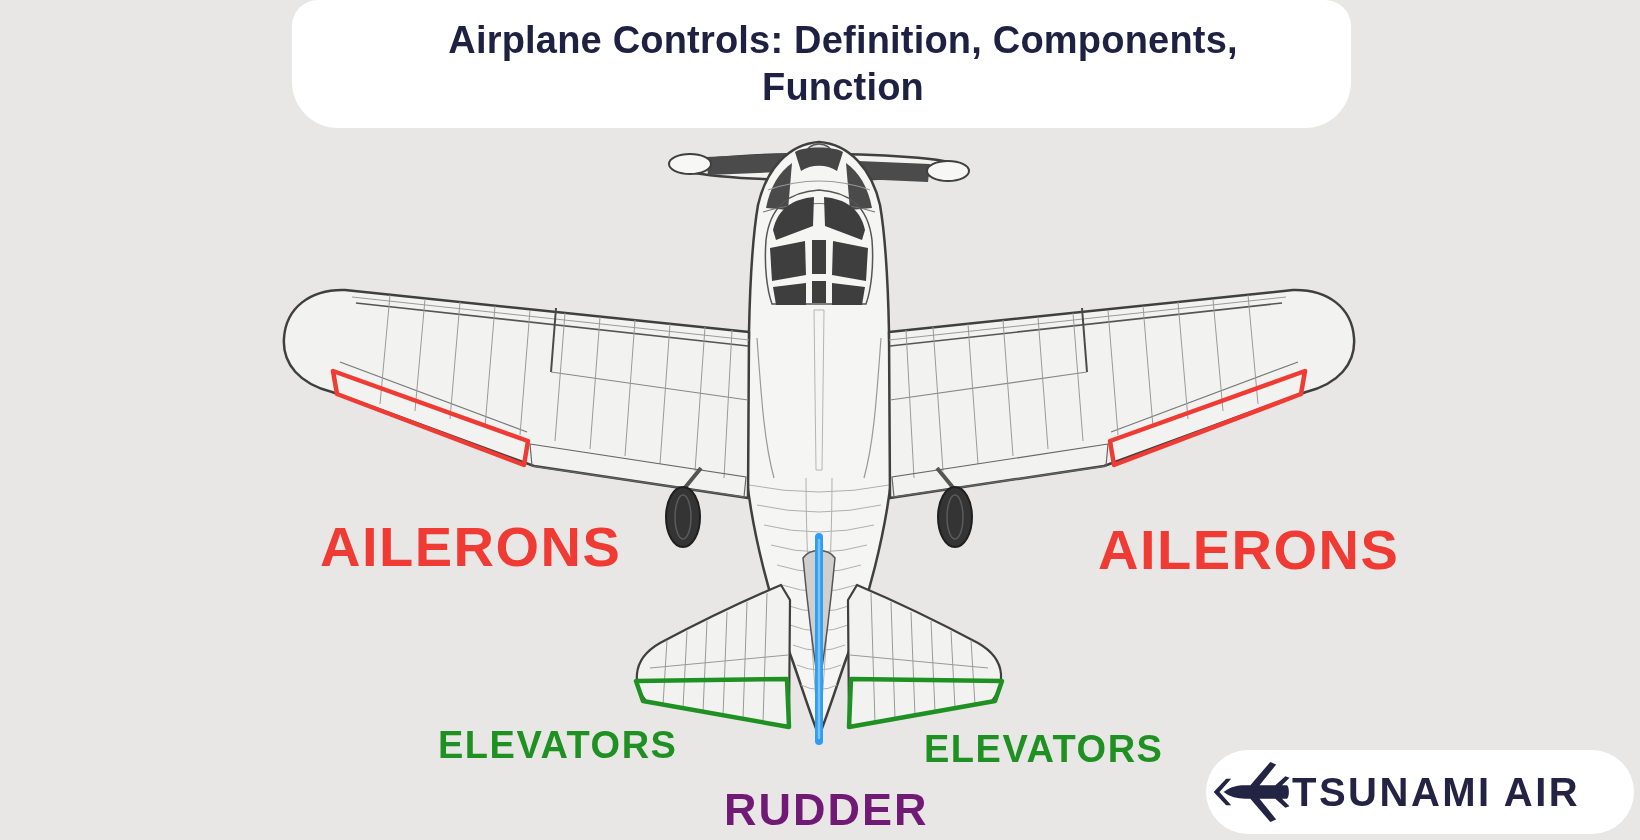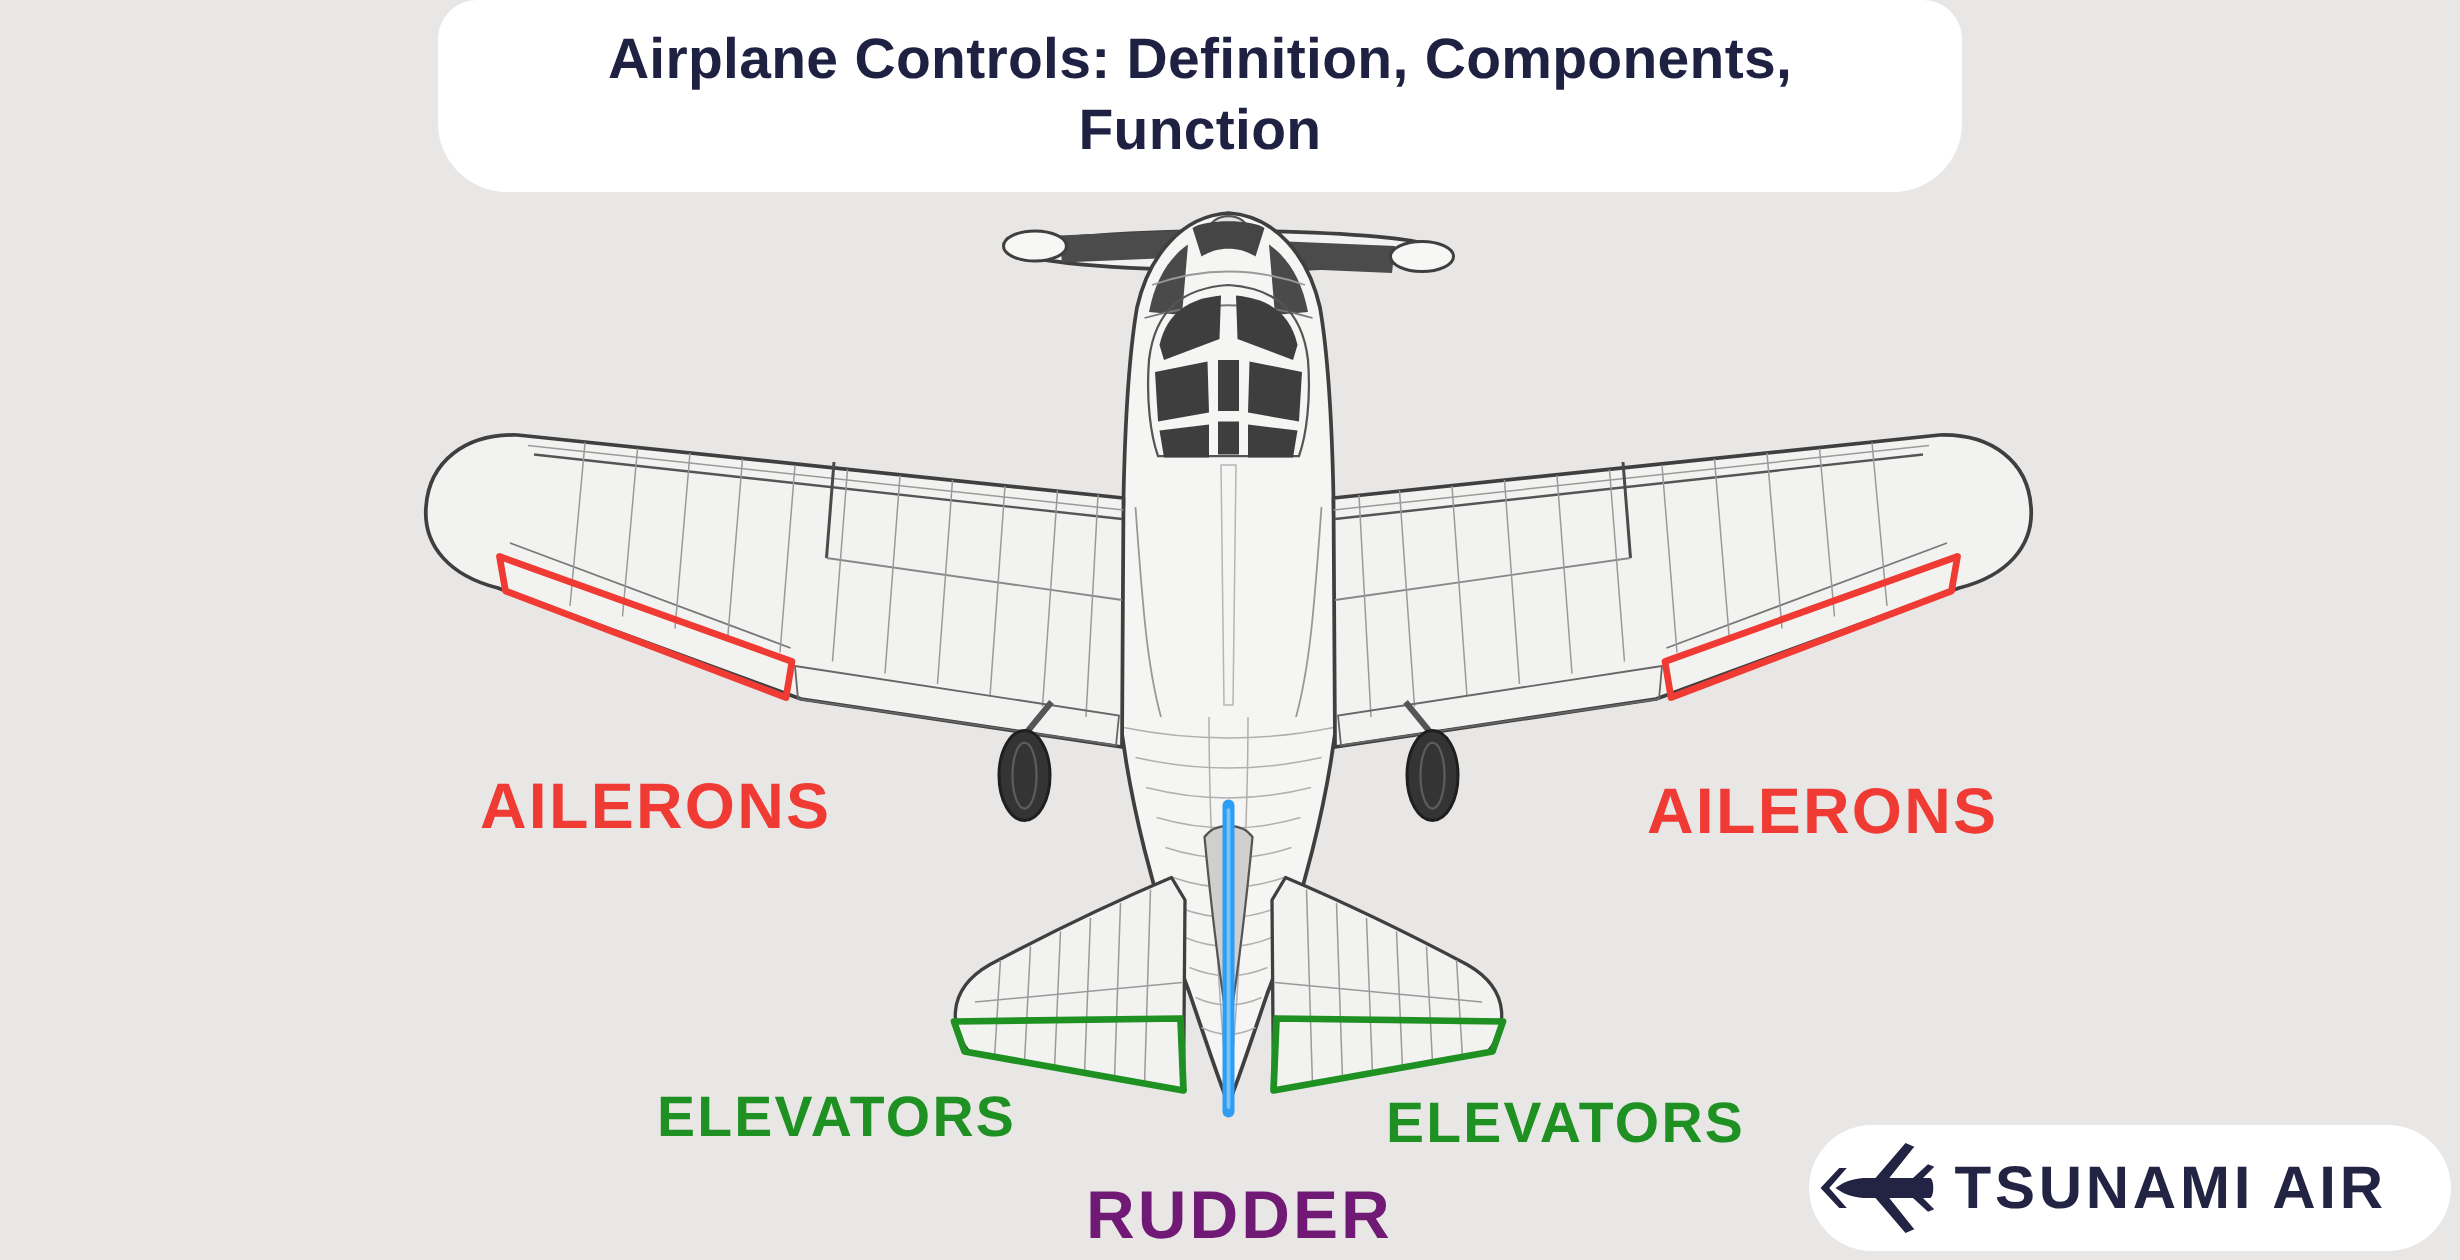--- a/index.html
+++ b/index.html
@@ -8,45 +8,46 @@
     position:relative; width:1640px; height:840px; overflow:hidden;
     background:#e8e7e5;
   }
   svg.plane{position:absolute; left:0; top:0;}
 
   .title-card{
     position:absolute; left:292px; top:0; width:1016px; height:128px;
     background:#ffffff; border-radius:26px 26px 46px 46px;
     display:flex; flex-direction:column; align-items:center; justify-content:center;
     text-align:center;
+    padding-left:43px;
   }
   .title-card .line{
     font-size:38px; font-weight:800; color:#1e2142; line-height:47px; letter-spacing:0.2px;
   }
 
   .diagram-label{
     position:absolute; font-weight:700; white-space:nowrap;
   }
-  .lbl-red{color:#ef3b33; font-size:43px; letter-spacing:1.5px;}
+  .lbl-red{color:#ef3b33; font-size:56px; letter-spacing:1.5px;}
   .lbl-green{color:#1e9122; font-size:38px; letter-spacing:1.5px;}
   .lbl-blue{color:#701a75; font-size:45px; letter-spacing:2px;}
   .pos-ail-l{left:320px; top:514px;}
   .pos-ail-r{left:1098px; top:517px;}
   .pos-ele-l{left:438px; top:724px;}
   .pos-ele-r{left:924px; top:728px;}
   .pos-rud{left:724px; top:784px;}
 
   .logo-pill{
     position:absolute; left:1206px; top:750px; width:428px; height:84px;
     background:#ffffff; border-radius:42px;
     display:flex; align-items:center; padding-left:6px; box-sizing:border-box;
   }
   .logo-pill .brand{
     font-size:40px; font-weight:700; color:#232344; letter-spacing:2.5px;
-    margin-left:11px;
+    margin-left:0;
   }
 </style>
 </head>
 <body>
 
 <div class="stage">
 
   <svg class="plane" width="1640" height="840" viewBox="0 0 1640 840">
     <defs>
       <pattern id="hatch" width="7" height="7" patternTransform="rotate(78)">

